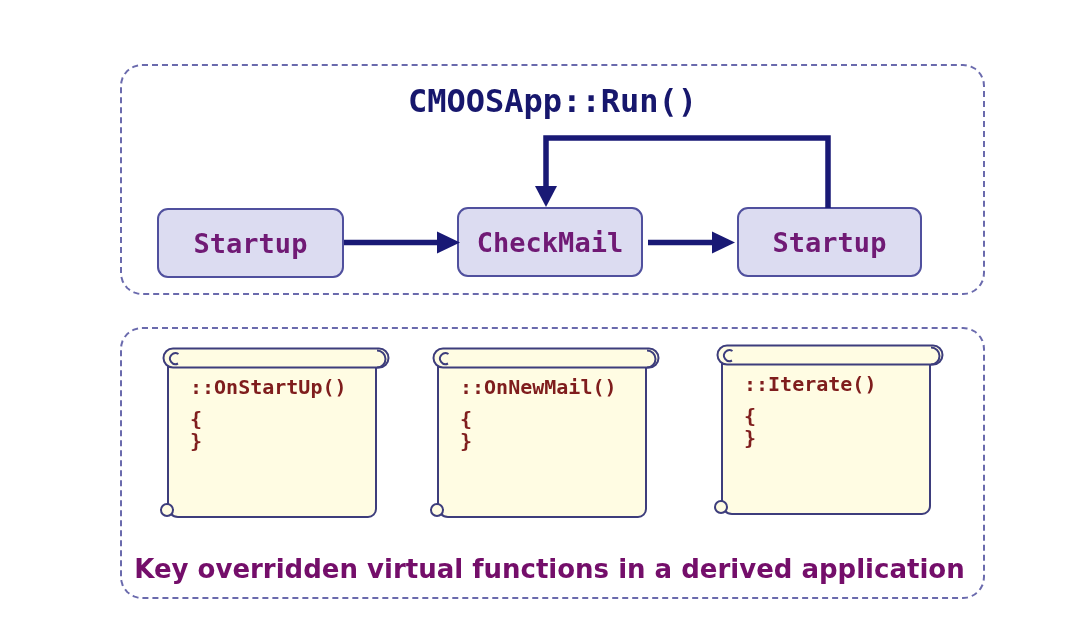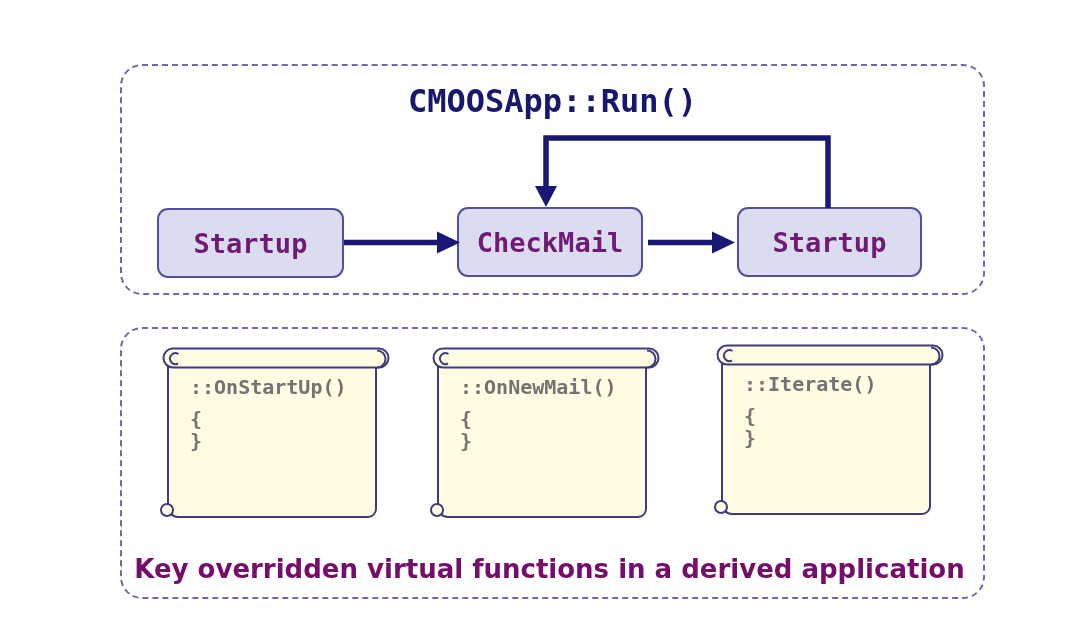--- a/index.html
+++ b/index.html
@@ -41,21 +41,21 @@
     position:absolute;left:0;top:0;width:1075px;height:631px;
     pointer-events:none;
   }
   .scroll{position:absolute;width:232px;height:178px;}
   .scroll-s1{left:160px;top:346px;}
   .scroll-s2{left:430px;top:346px;}
   .scroll-s3{left:714px;top:343px;}
   .scroll svg{position:absolute;left:0;top:0;overflow:visible;}
   .scroll-text{
     position:absolute;left:30px;top:28px;
-    color:#737373;font-weight:bold;
+    color:#7f1d1d;font-weight:bold;
   }
   .fn-name{font-size:20px;line-height:26px;white-space:nowrap;}
   .brace{font-size:20px;line-height:22px;}
   .brace-open{margin-top:8px;}
   .caption{
     position:absolute;left:0;top:553px;width:1075px;
     text-align:center;
     font-family:"DejaVu Sans","Liberation Sans",sans-serif;
     font-size:26px;line-height:32px;font-weight:bold;
     color:#740e6a;

